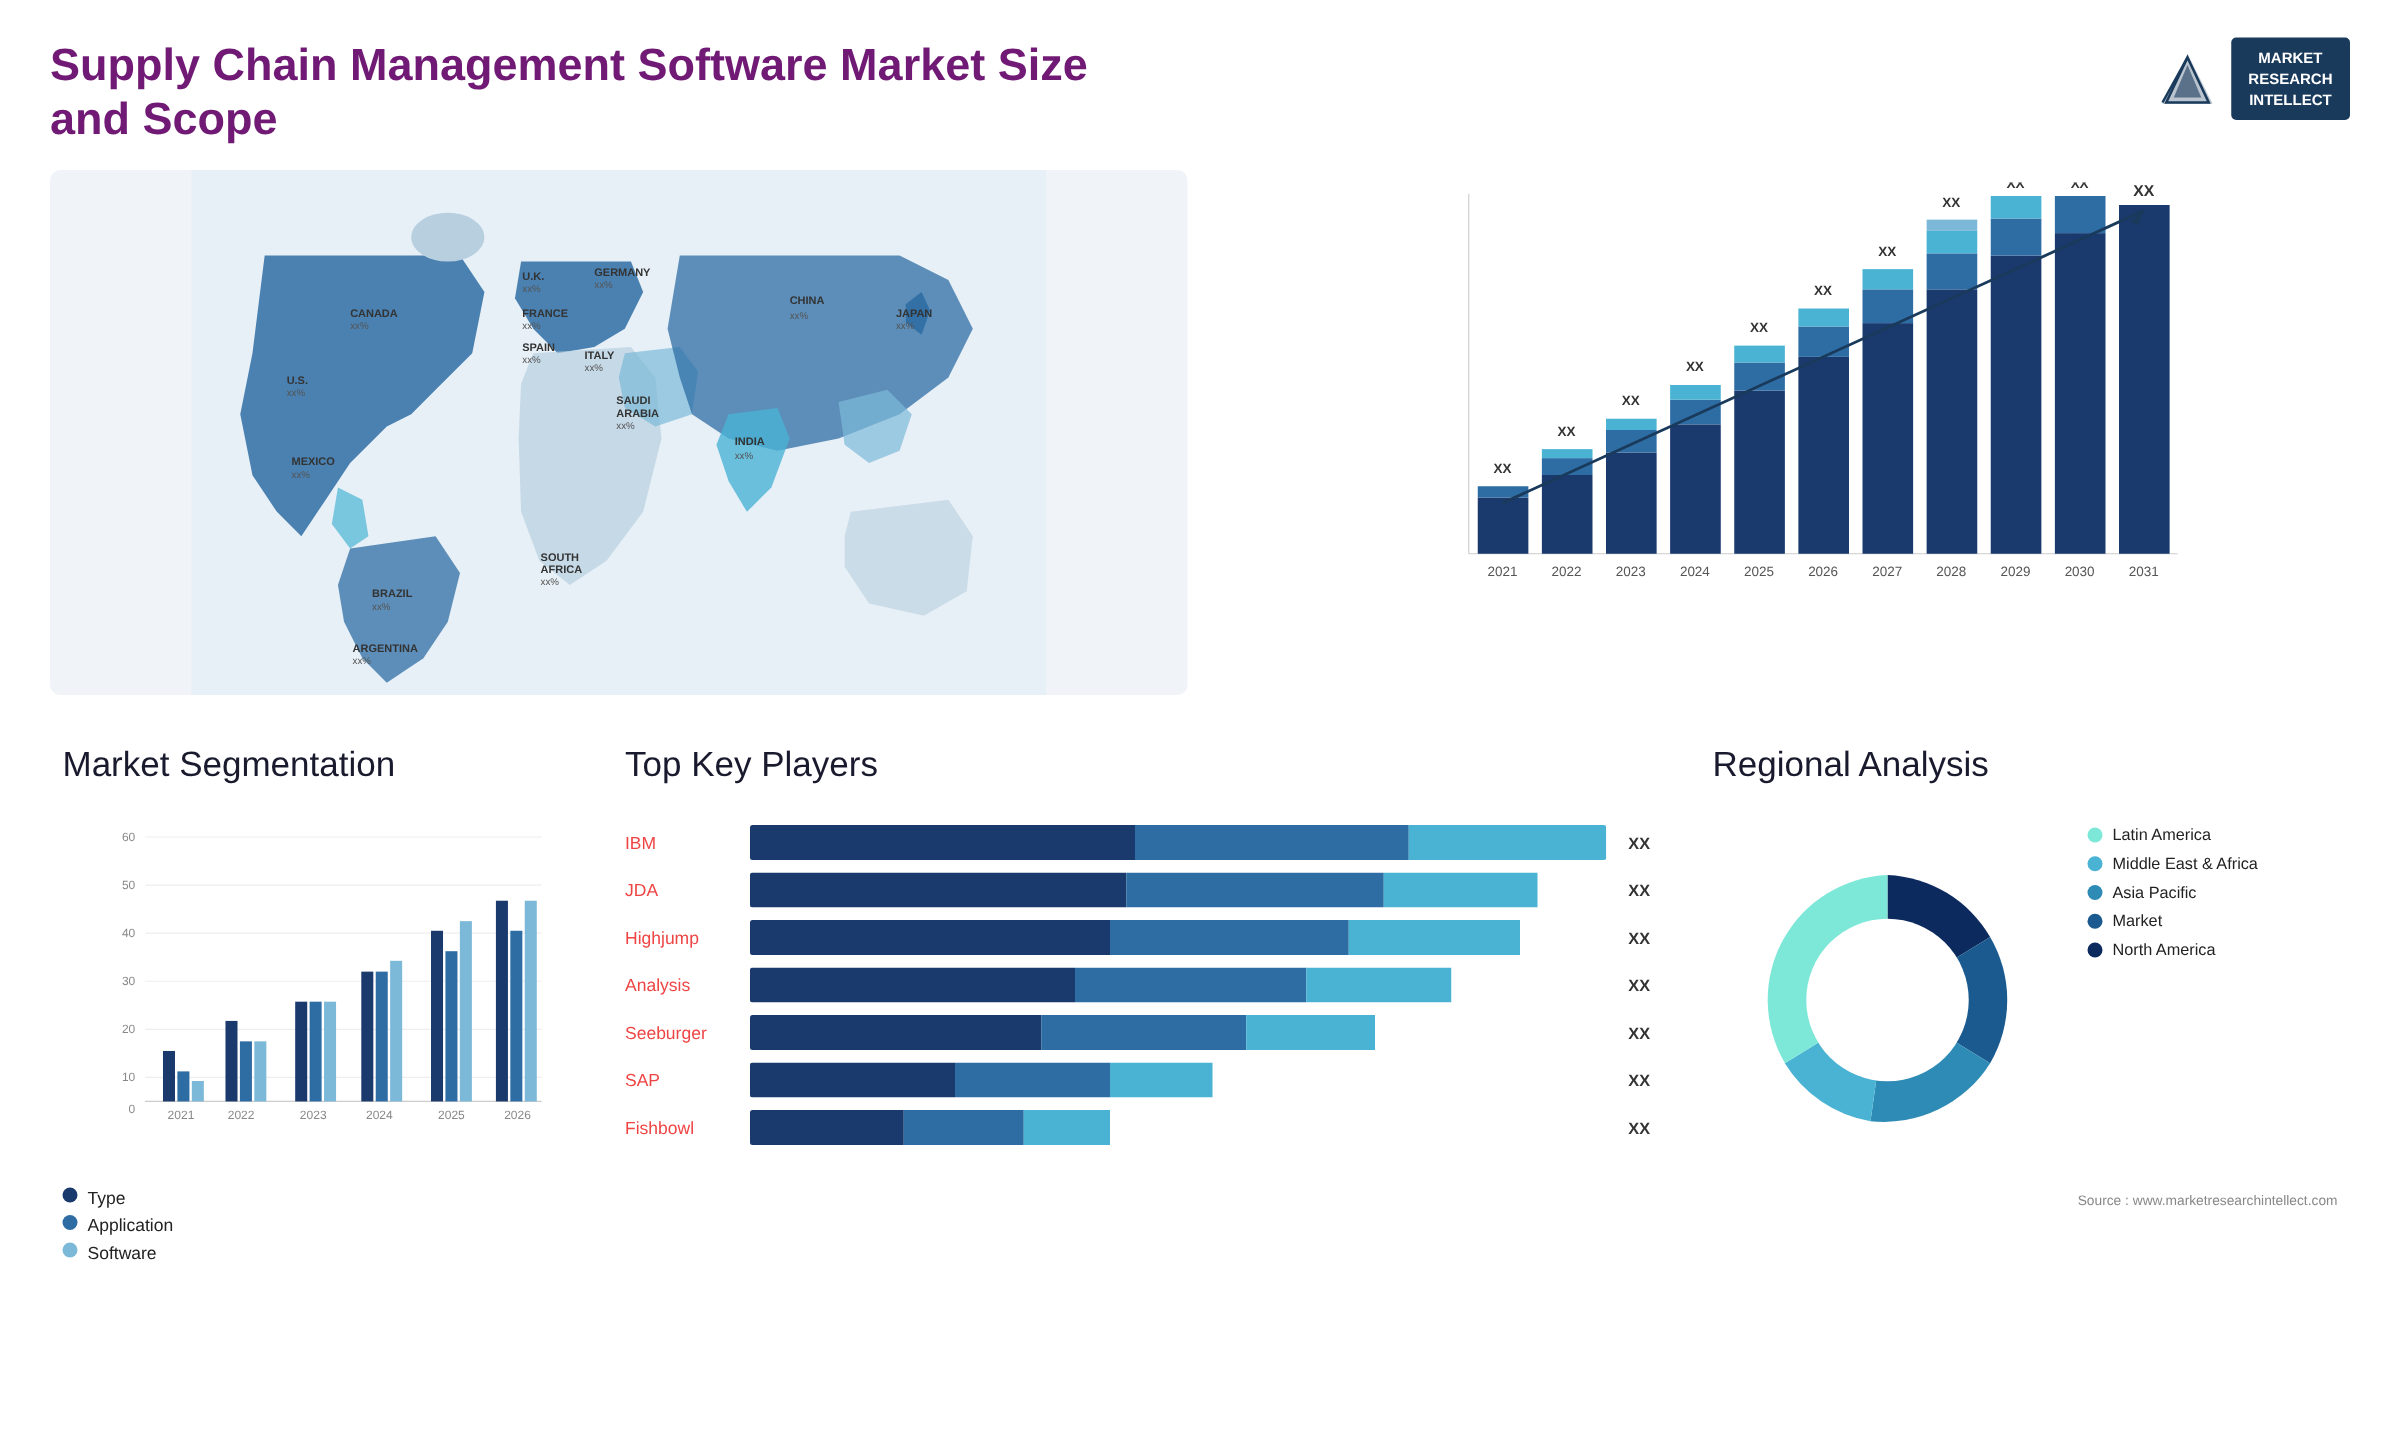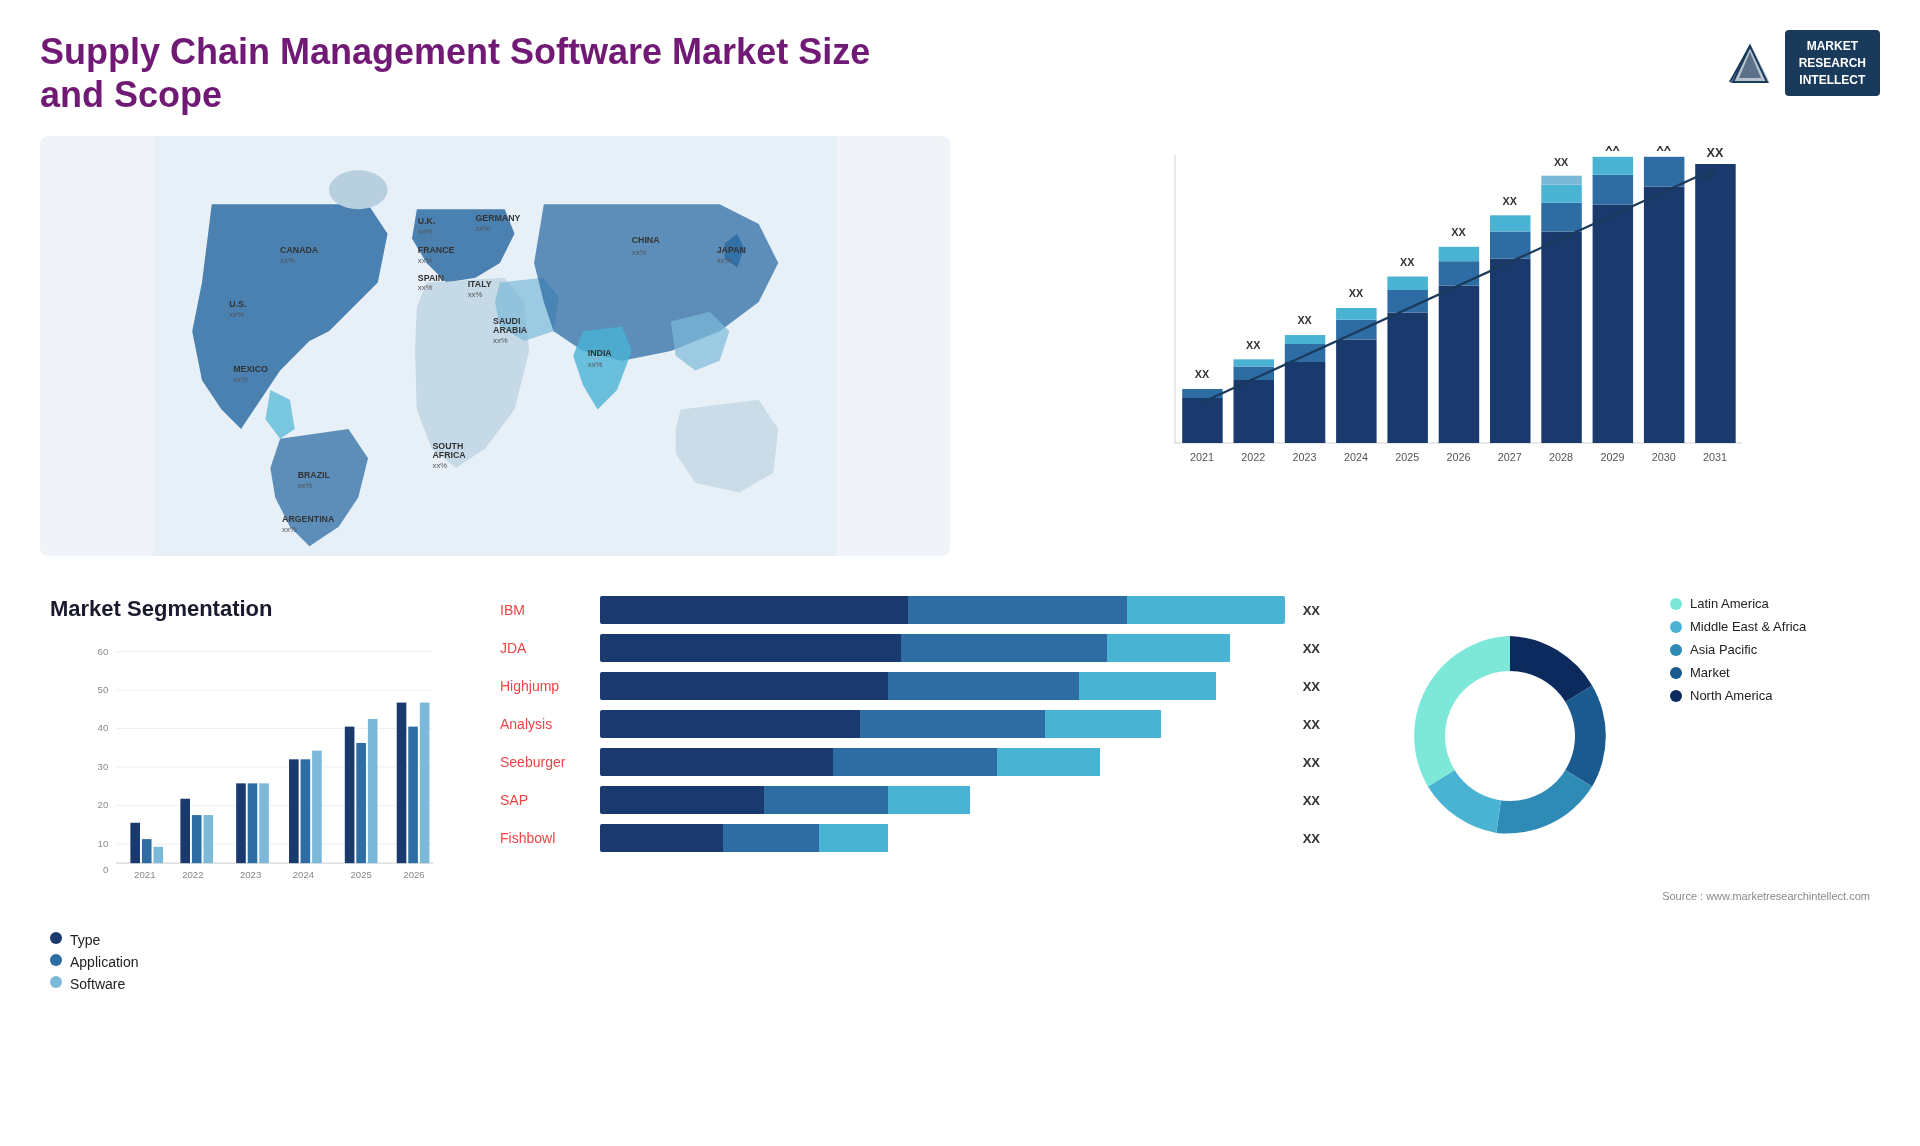--- a/index.html
+++ b/index.html
@@ -68,24 +68,24 @@
     .bottom-section {
       display: grid;
       grid-template-columns: 420px 1fr 520px;
       gap: 30px;
       margin-top: 10px;
     }
     .segmentation-section {
       padding: 10px;
     }
     .section-title {
-      font-size: 22px;
-      font-weight: 700;
+      font-size: 28px;
+      font-weight: 400;
       color: #1a1a2e;
-      margin-bottom: 20px;
+      margin-bottom: 32px;
     }
     .line-chart-area {
       height: 280px;
       position: relative;
       padding-bottom: 30px;
       padding-left: 30px;
     }
     .legend {
       margin-top: 10px;
     }
@@ -411,20 +411,21 @@
         <span>Application</span>
       </div>
       <div class="legend-item">
         <div class="legend-dot" style="background:#7cb9d8"></div>
         <span>Software</span>
       </div>
     </div>
   </div>
 
   <div class="key-players-section">
+    <h2 class="section-title">Top Key Players</h2>
     <div class="players-list">
       <div class="player-row">
         <span class="player-name">IBM</span>
         <div class="player-bar-container">
           <div class="player-bar">
             <div class="bar-seg-1" style="width:45%"></div>
             <div class="bar-seg-2" style="width:32%"></div>
             <div class="bar-seg-3" style="width:23%"></div>
           </div>
         </div>
@@ -493,20 +494,21 @@
             <div class="bar-seg-2" style="width:14%"></div>
             <div class="bar-seg-3" style="width:10%"></div>
           </div>
         </div>
         <span class="player-value">XX</span>
       </div>
     </div>
   </div>
 
   <div class="regional-section">
+    <h2 class="section-title">Regional Analysis</h2>
     <div class="donut-container">
       <div class="donut-svg-wrap">
         <svg viewBox="0 0 280 280" width="280" height="280">
 
           <path d="M 140 140 L 140 40 A 100 100 0 0 1 222.1 89.5 Z" fill="#0d2a5e"></path>
 
           <path d="M 140 140 L 222.1 89.5 A 100 100 0 0 1 222.1 190.5 Z" fill="#1a5a8e"></path>
 
           <path d="M 140 140 L 222.1 190.5 A 100 100 0 0 1 126.4 236.9 Z" fill="#2e8bb5"></path>
 

